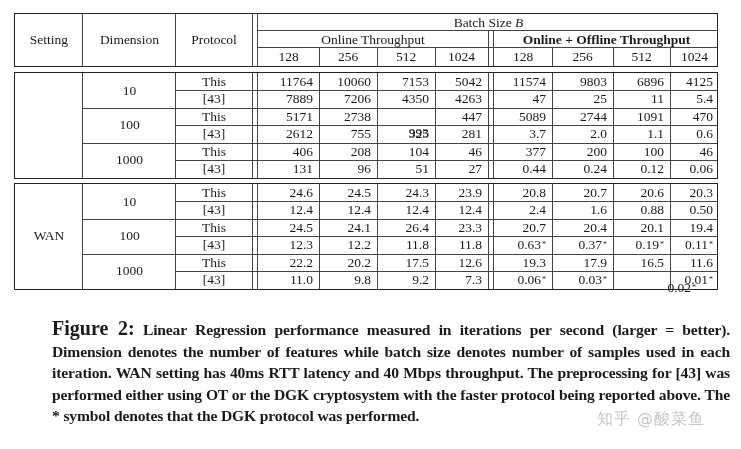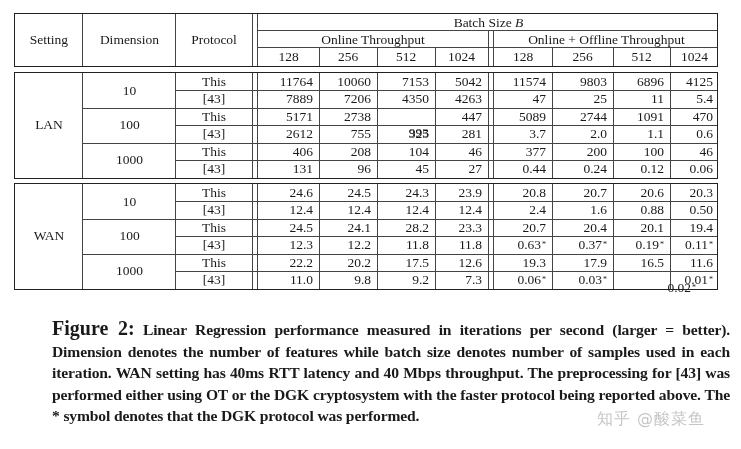--- a/index.html
+++ b/index.html
@@ -30,42 +30,41 @@
   <div class="cell" style="left:161px;top:0;width:76px;height:51px;">Protocol</div>
   <div class="vl" style="left:237px;"></div>
   <div class="vl" style="left:242px;"></div>
   <div class="cell" style="left:243px;top:0;width:461px;height:17px;">
     <span>Batch Size</span>&nbsp;<i>B</i>
   </div>
   <div class="hl" style="left:243px;width:459px;top:16px;"></div>
   <div class="cell" style="left:243px;top:17px;width:230px;height:17px;">Online Throughput</div>
   <div class="vl" style="left:473px;top:17px;"></div>
   <div class="vl" style="left:478px;top:17px;"></div>
-  <div class="cell" style="left:479px;top:17px;width:225px;height:17px;">Online + Offline Throughput</div>
+  <div class="cell" style="left:479px;top:17px;width:225px;height:17px;font-weight:bold;">Online + Offline Throughput</div>
   <div class="hl" style="left:243px;width:459px;top:33px;"></div>
   <div id="size-cells"></div>
 <div class="cell" style="left:243px;top:34px;width:61px;height:17px;">128</div>
     <div class="cell" style="left:479px;top:34px;width:58px;height:17px;">128</div>
     <div class="cell" style="left:304px;top:34px;width:58px;height:17px;">256</div>
     <div class="cell" style="left:537px;top:34px;width:61px;height:17px;">256</div>
     <div class="vl" style="left:304px;top:34px;"></div>
     <div class="vl" style="left:537px;top:34px;"></div>
     <div class="cell" style="left:362px;top:34px;width:58px;height:17px;">512</div>
     <div class="cell" style="left:598px;top:34px;width:57px;height:17px;">512</div>
     <div class="vl" style="left:362px;top:34px;"></div>
     <div class="vl" style="left:598px;top:34px;"></div>
     <div class="cell" style="left:420px;top:34px;width:53px;height:17px;">1024</div>
     <div class="cell" style="left:655px;top:34px;width:49px;height:17px;">1024</div>
     <div class="vl" style="left:420px;top:34px;"></div>
     <div class="vl" style="left:655px;top:34px;"></div>
   </div>
 
 <div id="blocks">
     <div class="blk" style="top:72px;height:107px;">
-      <div class="cell" style="left:0;top:0;width:68px;height:104.39999999999999px;">LAN</div>
       <div class="vl" style="left:67px;"></div>
       <div class="vl" style="left:160px;"></div>
       <div class="vl" style="left:237px;"></div>
       <div class="vl" style="left:242px;"></div>
       <div class="vl" style="left:473px;"></div>
       <div class="vl" style="left:478px;"></div>
       <div class="vl" style="left:304px;"></div>
       <div class="vl" style="left:537px;"></div>
       <div class="vl" style="left:362px;"></div>
       <div class="vl" style="left:598px;"></div>
@@ -131,21 +130,21 @@
         <div class="cell num" style="left:479px;top:0;width:58px;height:17.4px;">377</div>
         <div class="cell num" style="left:537px;top:0;width:61px;height:17.4px;">200</div>
         <div class="cell num" style="left:598px;top:0;width:57px;height:17.4px;">100</div>
         <div class="cell num" style="left:655px;top:0;width:49px;height:17.4px;">46</div>
       </div>
       <div class="hl" style="left:161px;width:541px;top:87px;"></div>
       <div style="position:absolute;left:0;top:87px;width:100%;height:17.4px;">
         <div class="cell" style="left:161px;top:0;width:76px;height:17.4px;">[43]</div>
         <div class="cell num" style="left:243px;top:0;width:61px;height:17.4px;">131</div>
         <div class="cell num" style="left:304px;top:0;width:58px;height:17.4px;">96</div>
-        <div class="cell num" style="left:362px;top:0;width:58px;height:17.4px;">45</div>
+        <div class="cell num" style="left:362px;top:0;width:58px;height:17.4px;">51</div>
         <div class="cell num" style="left:420px;top:0;width:53px;height:17.4px;">27</div>
         <div class="cell num" style="left:479px;top:0;width:58px;height:17.4px;">0.44</div>
         <div class="cell num" style="left:537px;top:0;width:61px;height:17.4px;">0.24</div>
         <div class="cell num" style="left:598px;top:0;width:57px;height:17.4px;">0.12</div>
         <div class="cell num" style="left:655px;top:0;width:49px;height:17.4px;">0.06</div>
       </div>
     </div>
     <div class="blk" style="top:183px;height:107px;">
       <div class="cell" style="left:0;top:0;width:68px;height:104.39999999999999px;">WAN</div>
       <div class="vl" style="left:67px;"></div>
@@ -183,21 +182,21 @@
         <div class="cell num" style="left:537px;top:0;width:61px;height:17.4px;">1.6</div>
         <div class="cell num" style="left:598px;top:0;width:57px;height:17.4px;">0.88</div>
         <div class="cell num" style="left:655px;top:0;width:49px;height:17.4px;">0.50</div>
       </div>
       <div class="cell" style="left:68px;top:34.8px;width:93px;height:34.8px;">100</div>
       <div class="hl" style="left:68px;width:634px;top:34.8px;"></div>
       <div style="position:absolute;left:0;top:34.8px;width:100%;height:17.4px;">
         <div class="cell" style="left:161px;top:0;width:76px;height:17.4px;">This</div>
         <div class="cell num" style="left:243px;top:0;width:61px;height:17.4px;">24.5</div>
         <div class="cell num" style="left:304px;top:0;width:58px;height:17.4px;">24.1</div>
-        <div class="cell num" style="left:362px;top:0;width:58px;height:17.4px;">28.2</div>
+        <div class="cell num" style="left:362px;top:0;width:58px;height:17.4px;">26.4</div>
         <div class="cell num" style="left:420px;top:0;width:53px;height:17.4px;">23.3</div>
         <div class="cell num" style="left:479px;top:0;width:58px;height:17.4px;">20.7</div>
         <div class="cell num" style="left:537px;top:0;width:61px;height:17.4px;">20.4</div>
         <div class="cell num" style="left:598px;top:0;width:57px;height:17.4px;">20.1</div>
         <div class="cell num" style="left:655px;top:0;width:49px;height:17.4px;">19.4</div>
       </div>
       <div class="hl" style="left:161px;width:541px;top:52.199999999999996px;"></div>
       <div style="position:absolute;left:0;top:52.199999999999996px;width:100%;height:17.4px;">
         <div class="cell" style="left:161px;top:0;width:76px;height:17.4px;">[43]</div>
         <div class="cell num" style="left:243px;top:0;width:61px;height:17.4px;">12.3</div>

